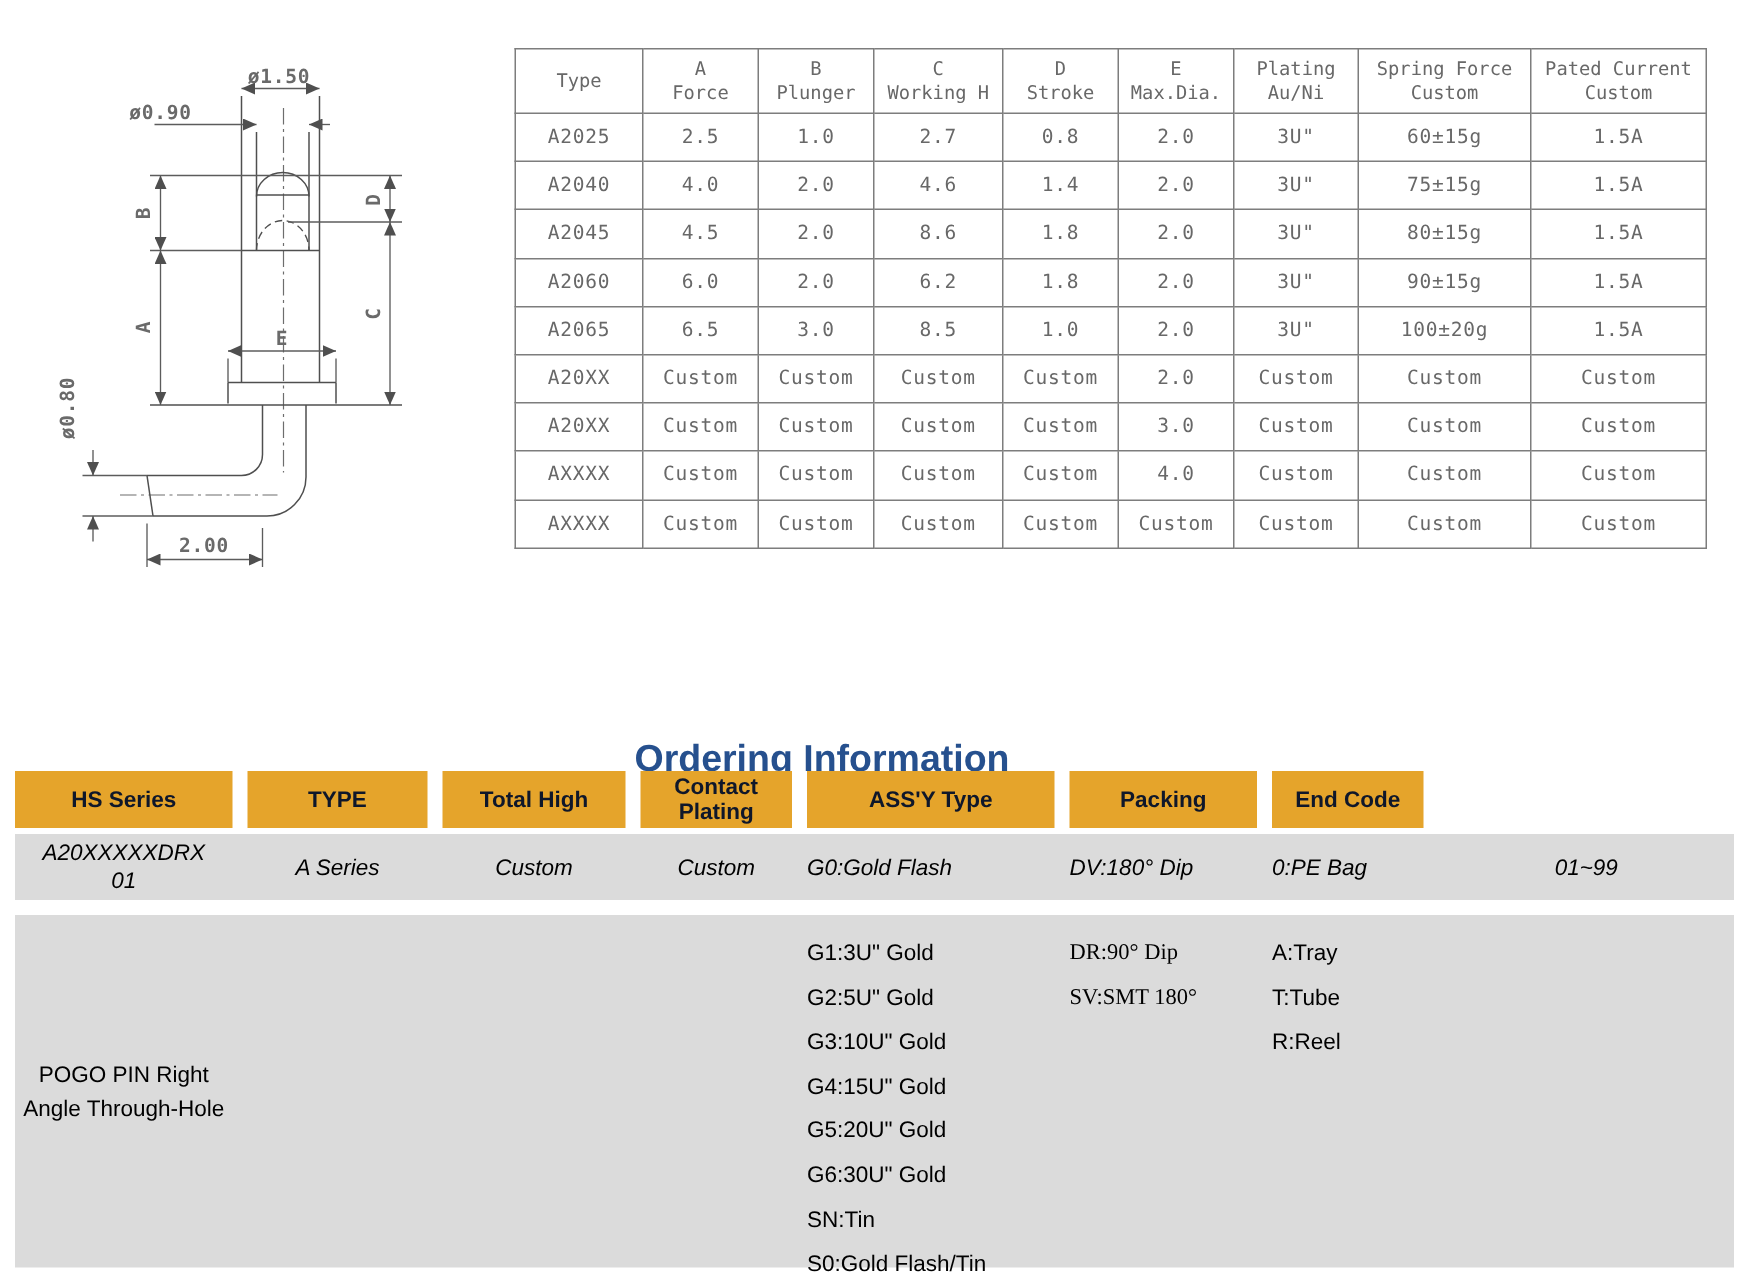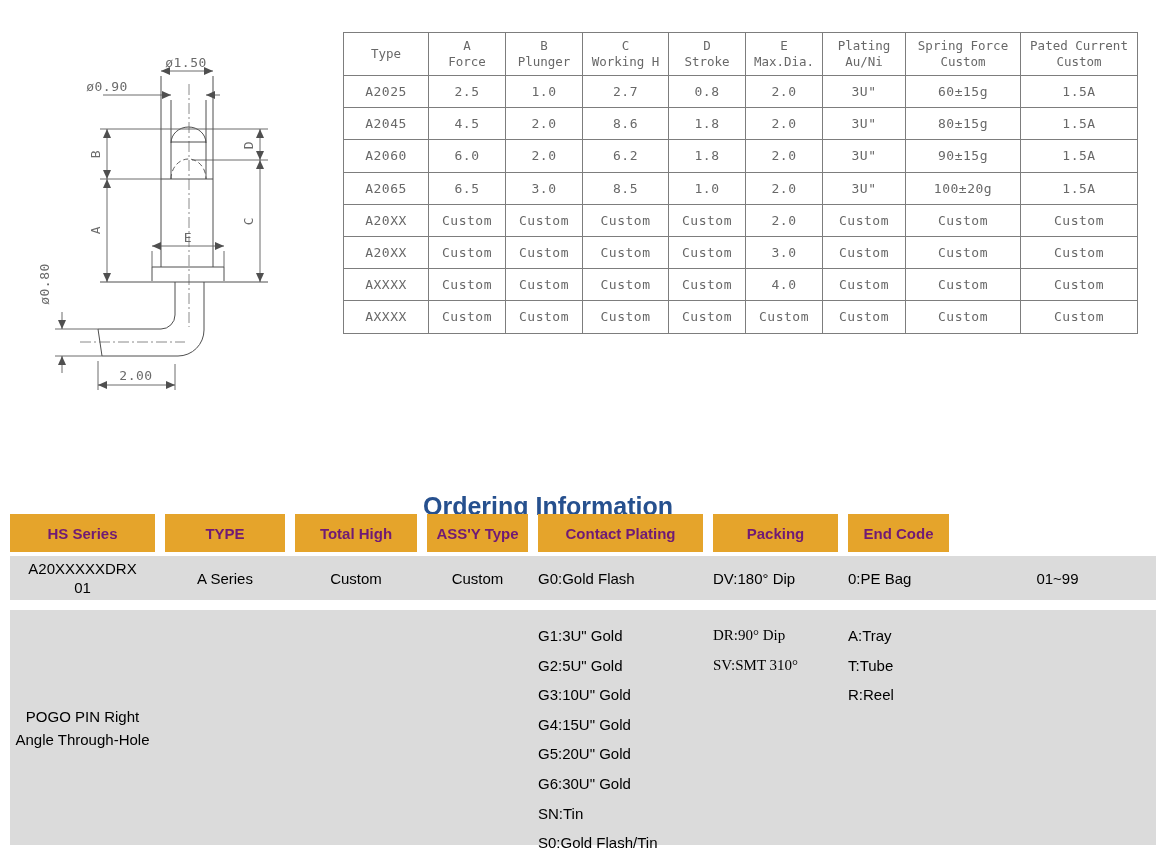--- a/index.html
+++ b/index.html
@@ -1,21 +1,21 @@
 <!DOCTYPE html>
 <html><head>
 <meta charset="utf-8">
 <style>
   html,body{margin:0;padding:0;}
   body{
     width:1164px;height:853px;position:relative;background:#ffffff;
     font-family:"Liberation Sans", sans-serif;overflow:hidden;
   }
   
-  .drawing-wrap{position:absolute;left:0;top:12px;width:340px;height:440px;}
+  .drawing-wrap{position:absolute;left:0;top:0;width:340px;height:440px;font-weight:bold;}
   .drawing-wrap svg{display:block;}
   .cad-line{stroke:#4f4f4f;stroke-width:1;fill:none;}
   .cad-thin{stroke:#5c5c5c;stroke-width:0.9;fill:none;}
   .cad-dash{stroke:#4f4f4f;stroke-width:0.9;fill:none;stroke-dasharray:5 3;}
   .cad-center{stroke:#6d6d6d;stroke-width:0.8;fill:none;stroke-dasharray:11 3 2 3;}
   .cad-text{fill:#6a6a6a;font-family:"DejaVu Sans Mono", monospace;font-size:13px;letter-spacing:0.5px;}
   
   .spec-table{
     position:absolute;left:343px;top:32px;border-collapse:collapse;table-layout:fixed;
     font-family:"DejaVu Sans Mono", monospace;color:#686868;
@@ -27,26 +27,26 @@
   .spec-table th{height:42px;font-size:12.5px;line-height:1.3;}
   .spec-table td{height:31.2px;font-size:13px;letter-spacing:0.5px;}
   
   .oi-title{
     position:absolute;top:492px;left:0;width:1096px;text-align:center;
     font-size:25px;font-weight:bold;color:#26508E;
   }
   .oi{position:absolute;left:10px;top:514px;width:1146px;}
   .oi-grid{display:grid;grid-template-columns:145px 120px 122px 101px 165px 125px 101px 197px;column-gap:10px;}
   .oi-head > div{
-    background:#E5A42B;color:#701a75;font-weight:bold;font-size:15px;
+    background:#E5A42B;color:#0f172a;font-weight:bold;font-size:15px;
     display:flex;align-items:center;justify-content:center;text-align:center;
     height:38px;line-height:17px;
   }
   .oi-band{background:#DBDBDB;}
-  .oi-band1{margin-top:4px;}
+  .oi-band1{margin-top:4px;font-style:italic;}
   .oi-band1 > div{
     min-height:44px;display:flex;align-items:center;justify-content:center;
     font-size:15px;color:#000;text-align:center;
   }
   .oi-band1 > div.left{justify-content:flex-start;text-align:left;}
   .oi-band1 > div.code-cell{white-space:pre-line;line-height:19px;}
   .oi-band2{margin-top:10px;height:235px;align-items:start;}
   .oi-product{
     grid-column:1;grid-row:1;height:235px;display:flex;align-items:center;
     justify-content:center;text-align:center;font-size:15px;line-height:23px;color:#000;
@@ -198,20 +198,31 @@
         <td>2.5</td>
         <td>1.0</td>
         <td>2.7</td>
         <td>0.8</td>
         <td>2.0</td>
         <td>3U"</td>
         <td>60±15g</td>
         <td>1.5A</td>
       </tr>
       <tr>
+        <td>A2040</td>
+        <td>4.0</td>
+        <td>2.0</td>
+        <td>4.6</td>
+        <td>1.4</td>
+        <td>2.0</td>
+        <td>3U"</td>
+        <td>75±15g</td>
+        <td>1.5A</td>
+      </tr>
+      <tr>
         <td>A2045</td>
         <td>4.5</td>
         <td>2.0</td>
         <td>8.6</td>
         <td>1.8</td>
         <td>2.0</td>
         <td>3U"</td>
         <td>80±15g</td>
         <td>1.5A</td>
       </tr>
@@ -284,22 +295,22 @@
     </tbody>
 </table>
 
 <div class="oi-title">Ordering Information</div>
 
 <div class="oi">
   <div class="oi-grid oi-head">
       <div class="oi-hcell">HS Series</div>
       <div class="oi-hcell">TYPE</div>
       <div class="oi-hcell">Total High</div>
+      <div class="oi-hcell">Contact Plating</div>
       <div class="oi-hcell">ASS'Y Type</div>
-      <div class="oi-hcell">Contact Plating</div>
       <div class="oi-hcell">Packing</div>
       <div class="oi-hcell">End Code</div>
     </div>
 
   <div class="oi-grid oi-band oi-band1">
       <div class="code-cell">A20XXXXXDRX
 01</div>
       <div>A Series</div>
       <div>Custom</div>
       <div>Custom</div>
@@ -316,21 +327,21 @@
         <div class="oi-opt">G2:5U" Gold</div>
         <div class="oi-opt">G3:10U" Gold</div>
         <div class="oi-opt">G4:15U" Gold</div>
         <div class="oi-opt">G5:20U" Gold</div>
         <div class="oi-opt">G6:30U" Gold</div>
         <div class="oi-opt">SN:Tin</div>
         <div class="oi-opt">S0:Gold Flash/Tin</div>
       </div>
     <div class="oi-opts assy">
         <div class="oi-opt">DR:90° Dip</div>
-        <div class="oi-opt">SV:SMT 310°</div>
+        <div class="oi-opt">SV:SMT 180°</div>
       </div>
     <div class="oi-opts packing">
         <div class="oi-opt">A:Tray</div>
         <div class="oi-opt">T:Tube</div>
         <div class="oi-opt">R:Reel</div>
       </div>
   </div>
 </div>
 
 </body></html>

